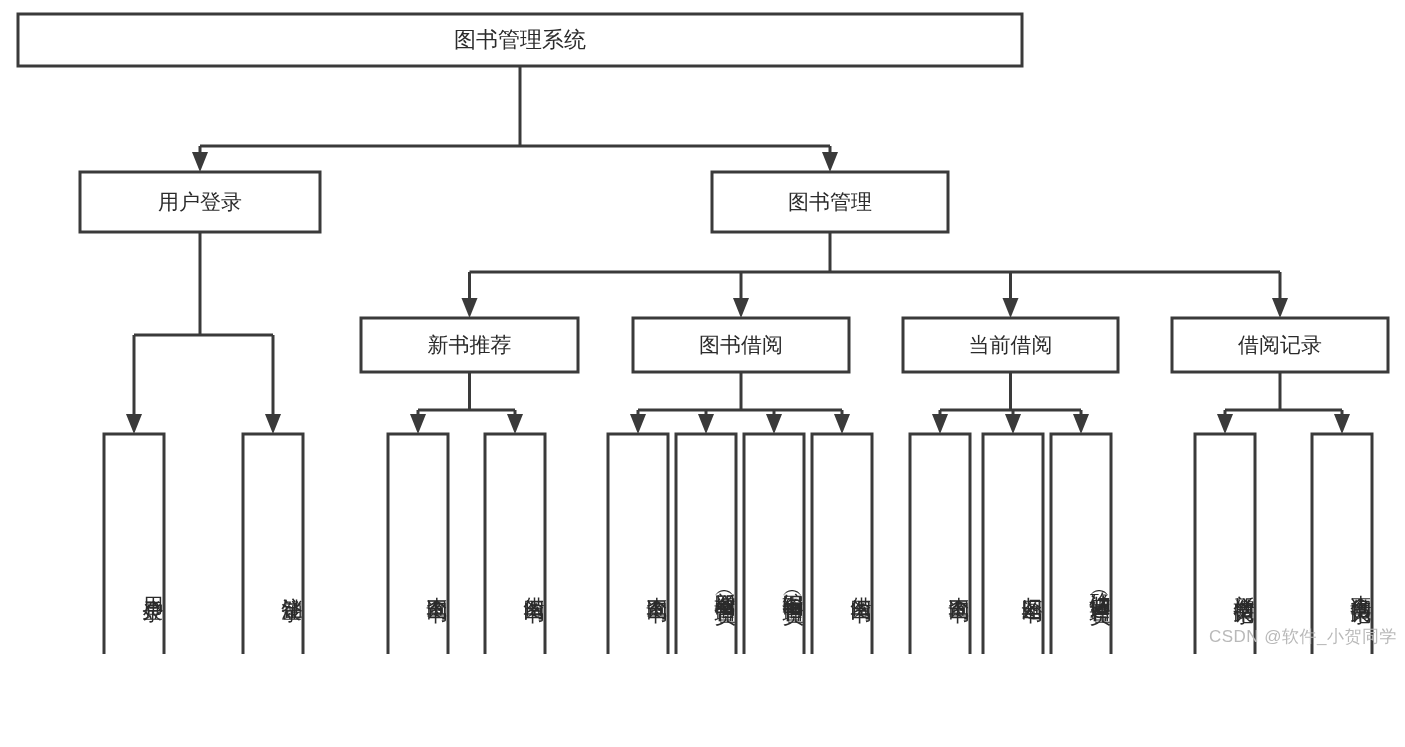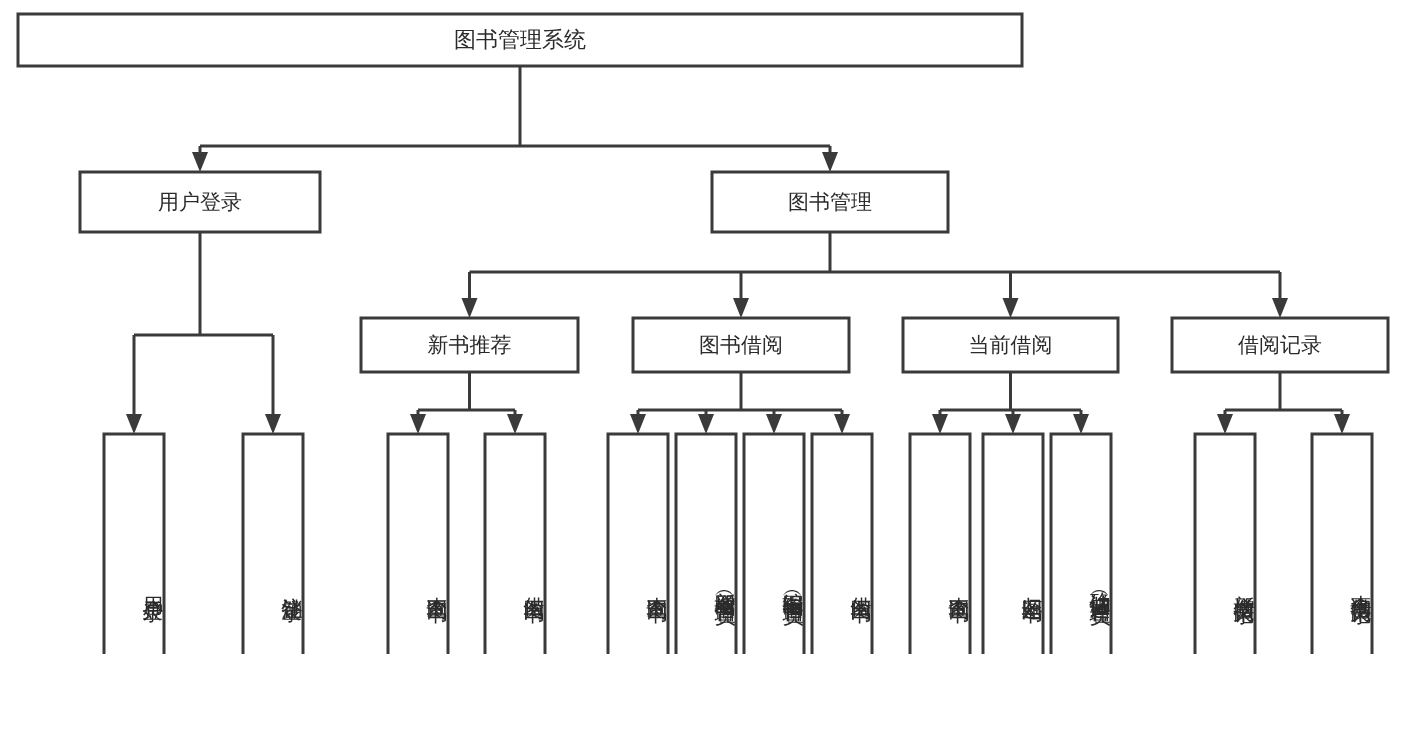--- a/index.html
+++ b/index.html
@@ -179,14 +179,15 @@
       <div class="leaf-label-wrap" style="left: 676px; top: 442px; width: 60px; height: 284px;">新增图书（管理员）</div>
       <div class="leaf-label-wrap" style="left: 744px; top: 442px; width: 60px; height: 284px;">编辑图书（管理员）</div>
       <div class="leaf-label-wrap" style="left: 812px; top: 442px; width: 60px; height: 284px;">借阅图书</div>
       <div class="leaf-label-wrap" style="left: 910px; top: 442px; width: 60px; height: 284px;">查询图书</div>
       <div class="leaf-label-wrap" style="left: 983px; top: 442px; width: 60px; height: 284px;">归还图书</div>
       <div class="leaf-label-wrap" style="left: 1051px; top: 442px; width: 60px; height: 284px;">确认归还（管理员）</div>
       <div class="leaf-label-wrap" style="left: 1195px; top: 442px; width: 60px; height: 284px;">新增借阅记录</div>
       <div class="leaf-label-wrap" style="left: 1312px; top: 442px; width: 60px; height: 284px;">查询借阅记录</div>
     </div>
 
+  <div class="watermark">CSDN @软件_小贺同学</div>
 
 </div>
 
 </body></html>

